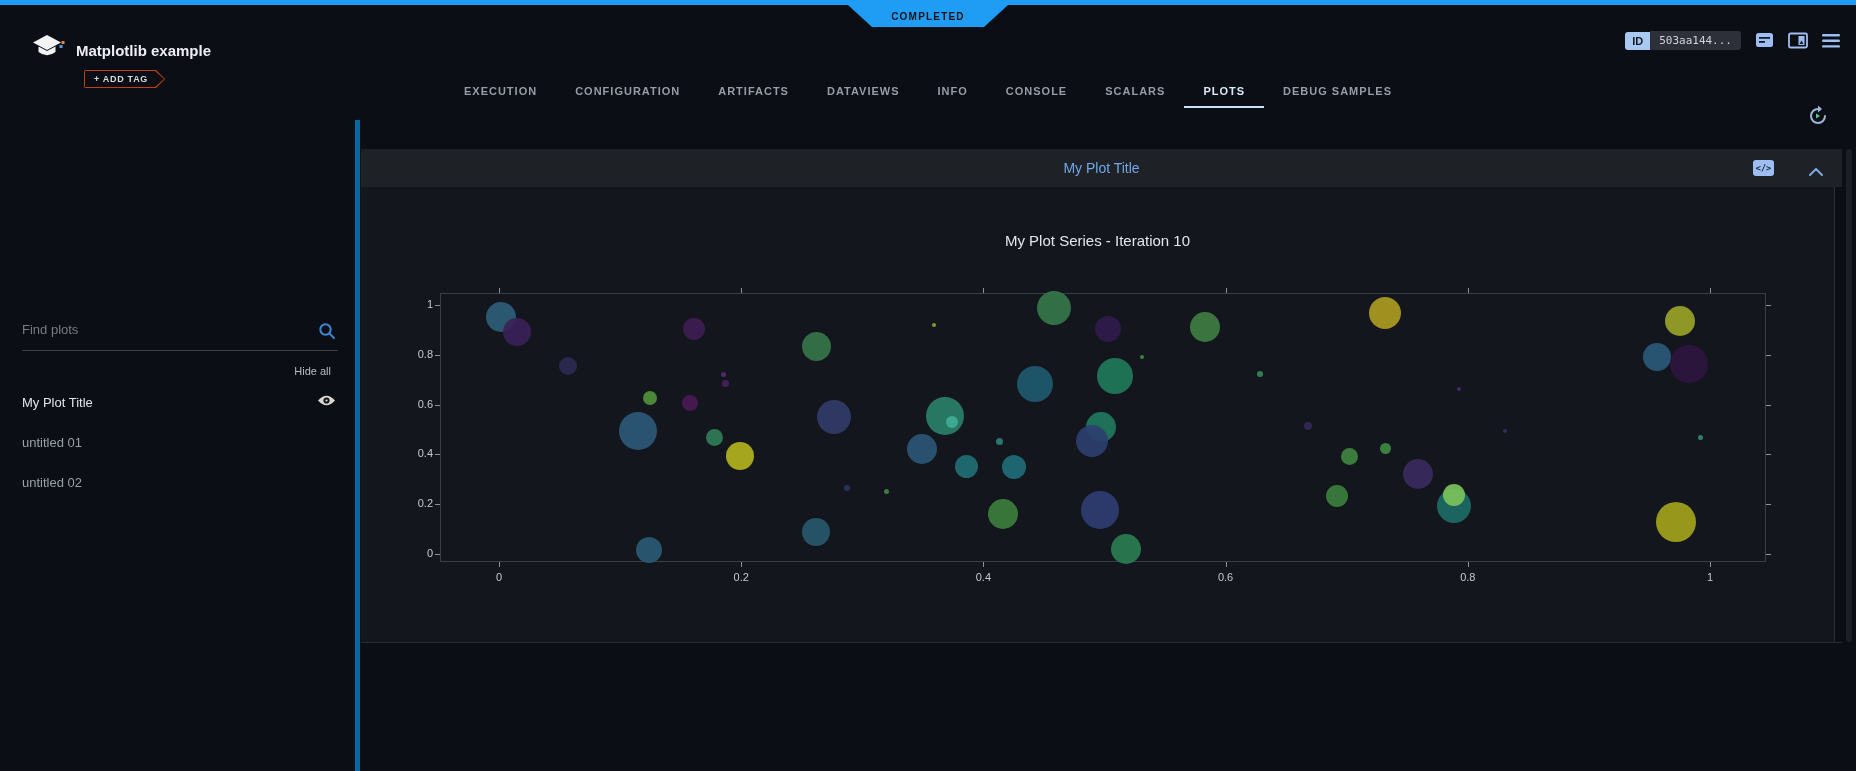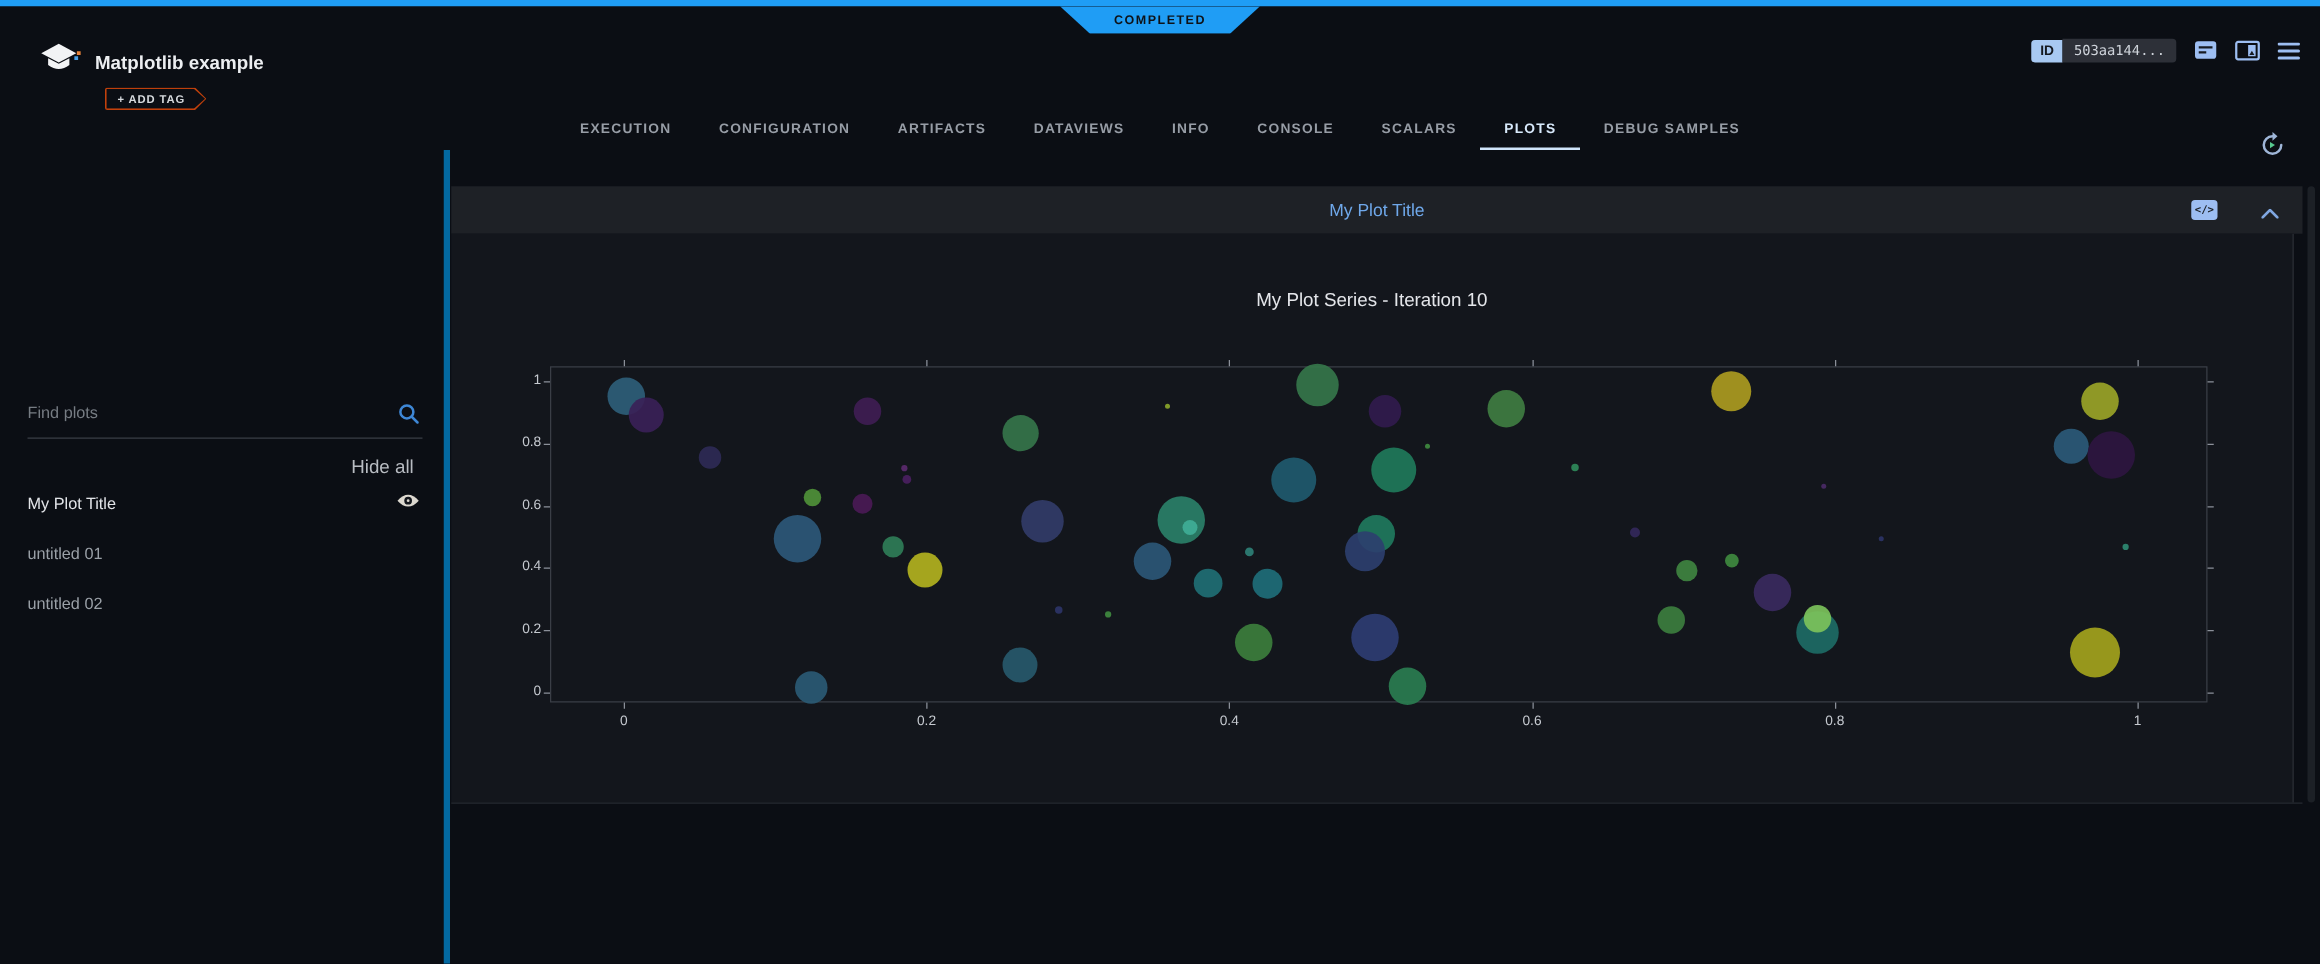--- a/index.html
+++ b/index.html
@@ -21,34 +21,34 @@
   .tag-inner{background:#0b0e14;clip-path:polygon(0 0,calc(100% - 9px) 0,100% 50%,calc(100% - 9px) 100%,0 100%);
     padding:3px 16px 3px 9px;font-size:9px;font-weight:bold;letter-spacing:.7px;color:#d7dade;}
   .header-right{position:absolute;right:16px;top:31px;display:flex;align-items:center;gap:14px;}
   .id-group{display:flex;align-items:center;cursor:pointer;}
   .id-label{background:#a8c9f2;color:#141920;font-size:11px;font-weight:bold;padding:3px 7px;border-radius:3px 0 0 3px;}
   .id-value{background:#2d3038;color:#ced3da;font-size:11px;padding:3px 9px;border-radius:0 3px 3px 0;
     font-family:"DejaVu Sans Mono",monospace;}
   .hicon{cursor:pointer;display:flex;align-items:center;}
 
   
-  .tabs{position:absolute;left:0;top:88px;width:1856px;height:32px;display:flex;justify-content:center;align-items:stretch;}
+  .tabs{position:absolute;left:0;top:76px;width:1856px;height:32px;display:flex;justify-content:center;align-items:stretch;}
   .tab{padding:0 19px;display:flex;align-items:center;font-size:11px;font-weight:bold;letter-spacing:1px;
     color:#979da6;cursor:pointer;border-bottom:2px solid transparent;}
   .tab.active{color:#d8e9fb;border-bottom-color:#cfe4fa;}
   .refresh-btn{position:absolute;left:1806px;top:104px;cursor:pointer;}
 
   
   .sidebar{position:absolute;left:0;top:120px;width:360px;height:651px;border-right:5px solid #0369a1;box-sizing:border-box;}
   .search-wrap{position:absolute;left:22px;top:196px;width:316px;height:34px;border-bottom:1px solid #3a3e45;}
   .search-input{width:280px;background:transparent;border:none;outline:none;color:#c7cbd1;font-size:13px;
     font-family:"Liberation Sans",sans-serif;padding:6px 0;}
   .search-input::placeholder{color:#767c83;}
   .search-icon{position:absolute;right:2px;top:6px;cursor:pointer;}
-  .hide-all{position:absolute;right:24px;top:245px;font-size:15px;color:#b8bcc2;cursor:pointer;}
+  .hide-all{position:absolute;right:24px;top:245px;font-size:11px;color:#b8bcc2;cursor:pointer;}
   .plot-list{position:absolute;left:0;top:262px;width:360px;}
   .plot-item{height:40px;display:flex;align-items:center;padding:0 24px 0 22px;cursor:pointer;font-size:13px;color:#9aa0a7;}
   .plot-item.selected{color:#e2e4e8;}
   .plot-item .spacer{flex:1;}
 
   
   .card-header{position:absolute;left:361px;top:149px;width:1481px;height:38px;background:#1e2126;
     display:flex;align-items:center;}
   .card-title{position:absolute;left:0;width:100%;text-align:center;font-size:14px;color:#6fa8ea;}
   .code-btn{position:absolute;left:1392px;top:11px;width:21px;height:16px;background:#9dbef2;border-radius:3px;

